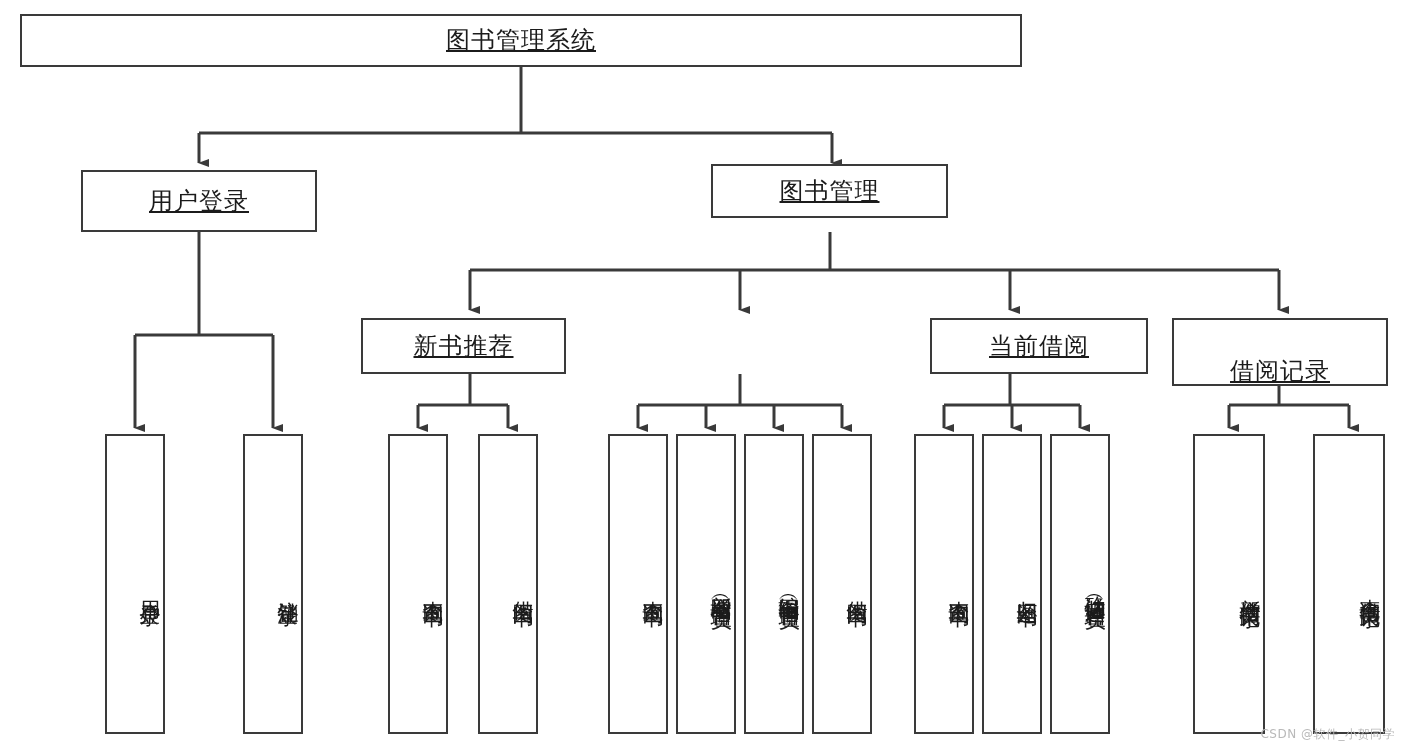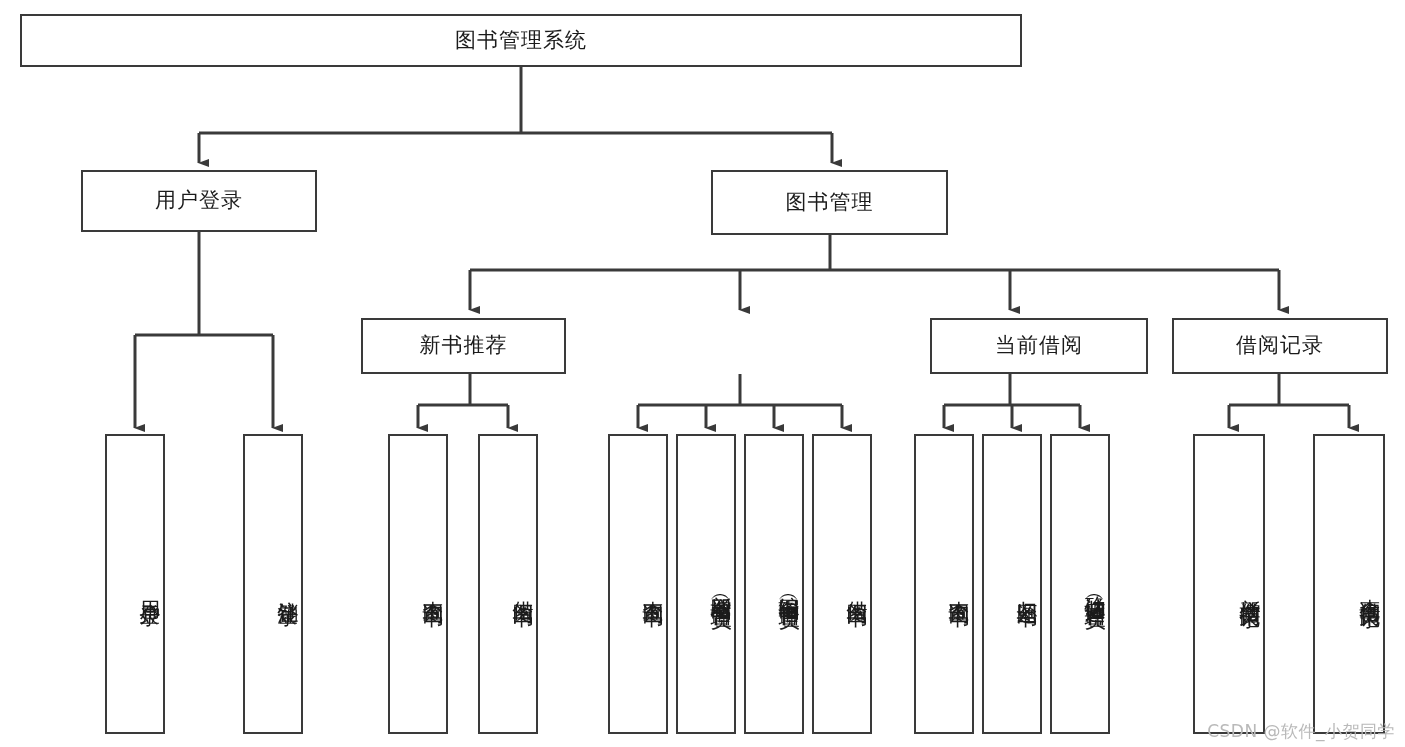--- a/index.html
+++ b/index.html
@@ -29,45 +29,46 @@
     position: absolute;
     box-sizing: border-box;
     border: 2.5px solid #3a3a3a;
     background: #ffffff;
     display: flex;
     align-items: center;
     justify-content: center;
     color: #1b1b1b;
   }
   .node-h {
-    font-size: 21px;
+    font-size: 24px;
     letter-spacing: 1px;
     line-height: 1.1;
     white-space: nowrap;
+    text-decoration: underline;
   }
   .node-v {
     writing-mode: vertical-rl;
     text-orientation: upright;
     font-size: 21px;
     line-height: 1.28;
     letter-spacing: 2px;
     padding-top: 14px;
     padding-bottom: 6px;
     align-items: flex-start;
     justify-content: center;
     text-align: center;
   }
   .node-v.leaf-tall {
     align-items: flex-start;
   }
   .watermark {
     position: absolute;
     right: 10px;
     bottom: 4px;
-    font-size: 17px;
+    font-size: 12px;
     color: #b9b9b9;
     letter-spacing: 0.5px;
     white-space: nowrap;
   }
 </style>
 </head>
 <body>
 
 <div id="canvas">
 
@@ -125,31 +126,31 @@
     </g>
   </svg>
 
   <div class="node node-h" style="left:20px; top:14px; width:1002px; height:53px;">
     <span>图书管理系统</span>
   </div>
 
   <div class="node node-h" style="left:81px; top:170px; width:236px; height:62px;">
     <span>用户登录</span>
   </div>
-  <div class="node node-h" style="left:711px; top:170px; width:237px; height:65px;">
+  <div class="node node-h" style="left:711px; top:164px; width:237px; height:54px;">
     <span>图书管理</span>
   </div>
 
   <div class="node node-h" style="left:361px; top:318px; width:205px; height:56px;">
     <span>新书推荐</span>
   </div>
   <div class="node node-h" style="left:902px; top:318px; width:218px; height:56px;margin-left:28px;">
     <span>当前借阅</span>
   </div>
-  <div class="node node-h" style="left:1172px; top:318px; width:216px; height:56px;">
+  <div class="node node-h" style="left:1172px; top:318px; width:216px; height:68px;align-items:flex-end;">
     <span>借阅记录</span>
   </div>
 
   <div class="node node-v" style="left:105px; top:434px; width:60px; height:300px;">
     <span>用户登录</span>
   </div>
   <div class="node node-v" style="left:243px; top:434px; width:60px; height:300px;">
     <span>注销登录</span>
   </div>
 

